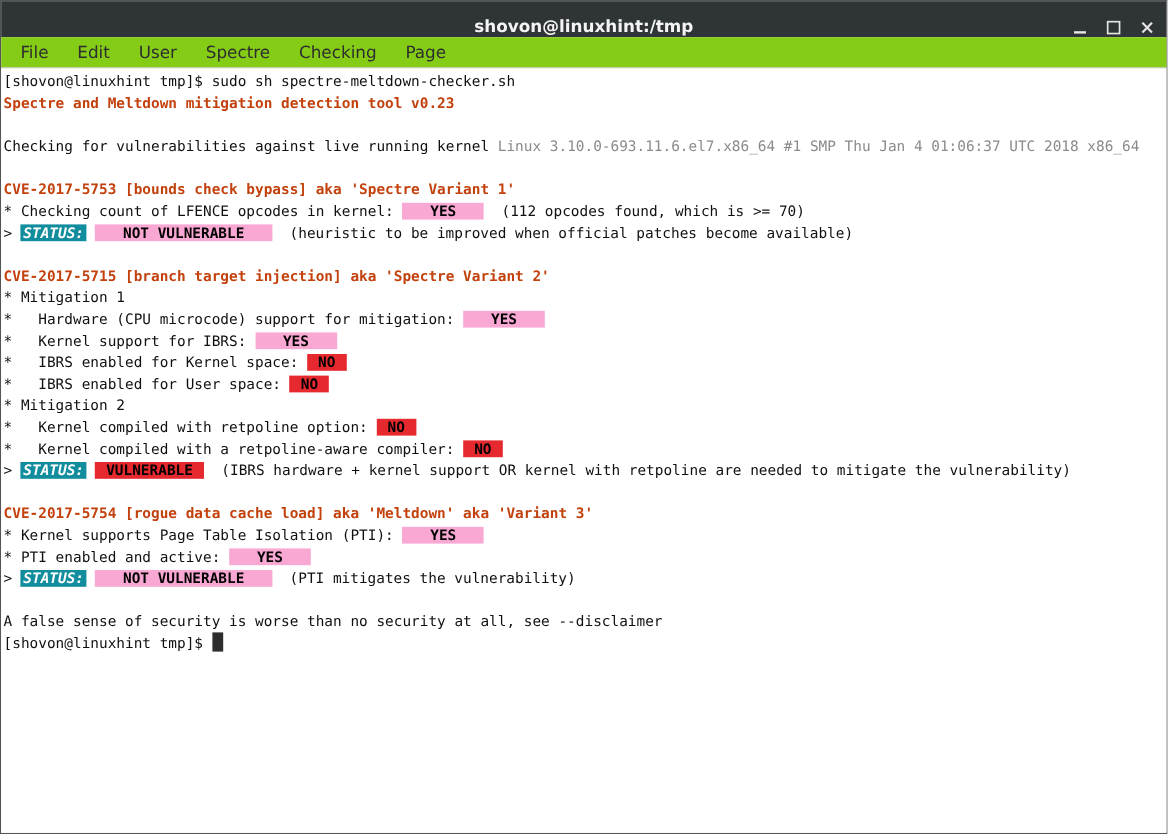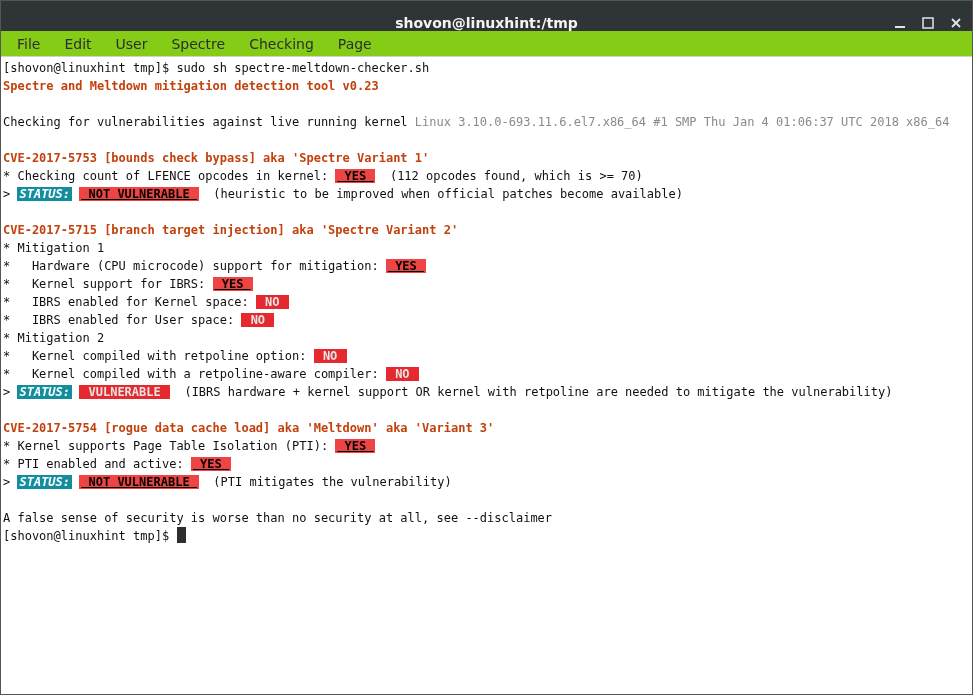--- a/index.html
+++ b/index.html
@@ -61,22 +61,22 @@
     font-size: 12px;
     line-height: 18px;
     padding: 2px 2px;
     white-space: pre-wrap;
     overflow: hidden;
   }
   .line { display: block; }
 
   .cyan-bold { color: #c2410c; font-weight: bold; }
   .grey { color: #8a8a8a; }
-  .hi-green-bg { background: #ef4444; color: #000; font-weight: bold; padding: 0 2px; text-decoration: underline; }
-  .hi-red-bg { background: #e6292e; color: #e5e5e5; font-weight: bold; padding: 0 2px; }
+  .hi-green-bg { background: #f9a8d4; color: #000; font-weight: bold; padding: 0 16px; }
+  .hi-red-bg { background: #e6292e; color: #000000; font-weight: bold; padding: 0 2px; }
   .hi-teal-bg { background: #118d9d; color: #fff; font-weight: bold; padding: 0 2px; font-style: italic; }
   .cursor-block {
     display: inline-block;
     width: 9px; height: 16px;
     background: #2e2e2e;
     vertical-align: text-bottom;
     margin-left: 1px;
   }
 </style>
 </head>

